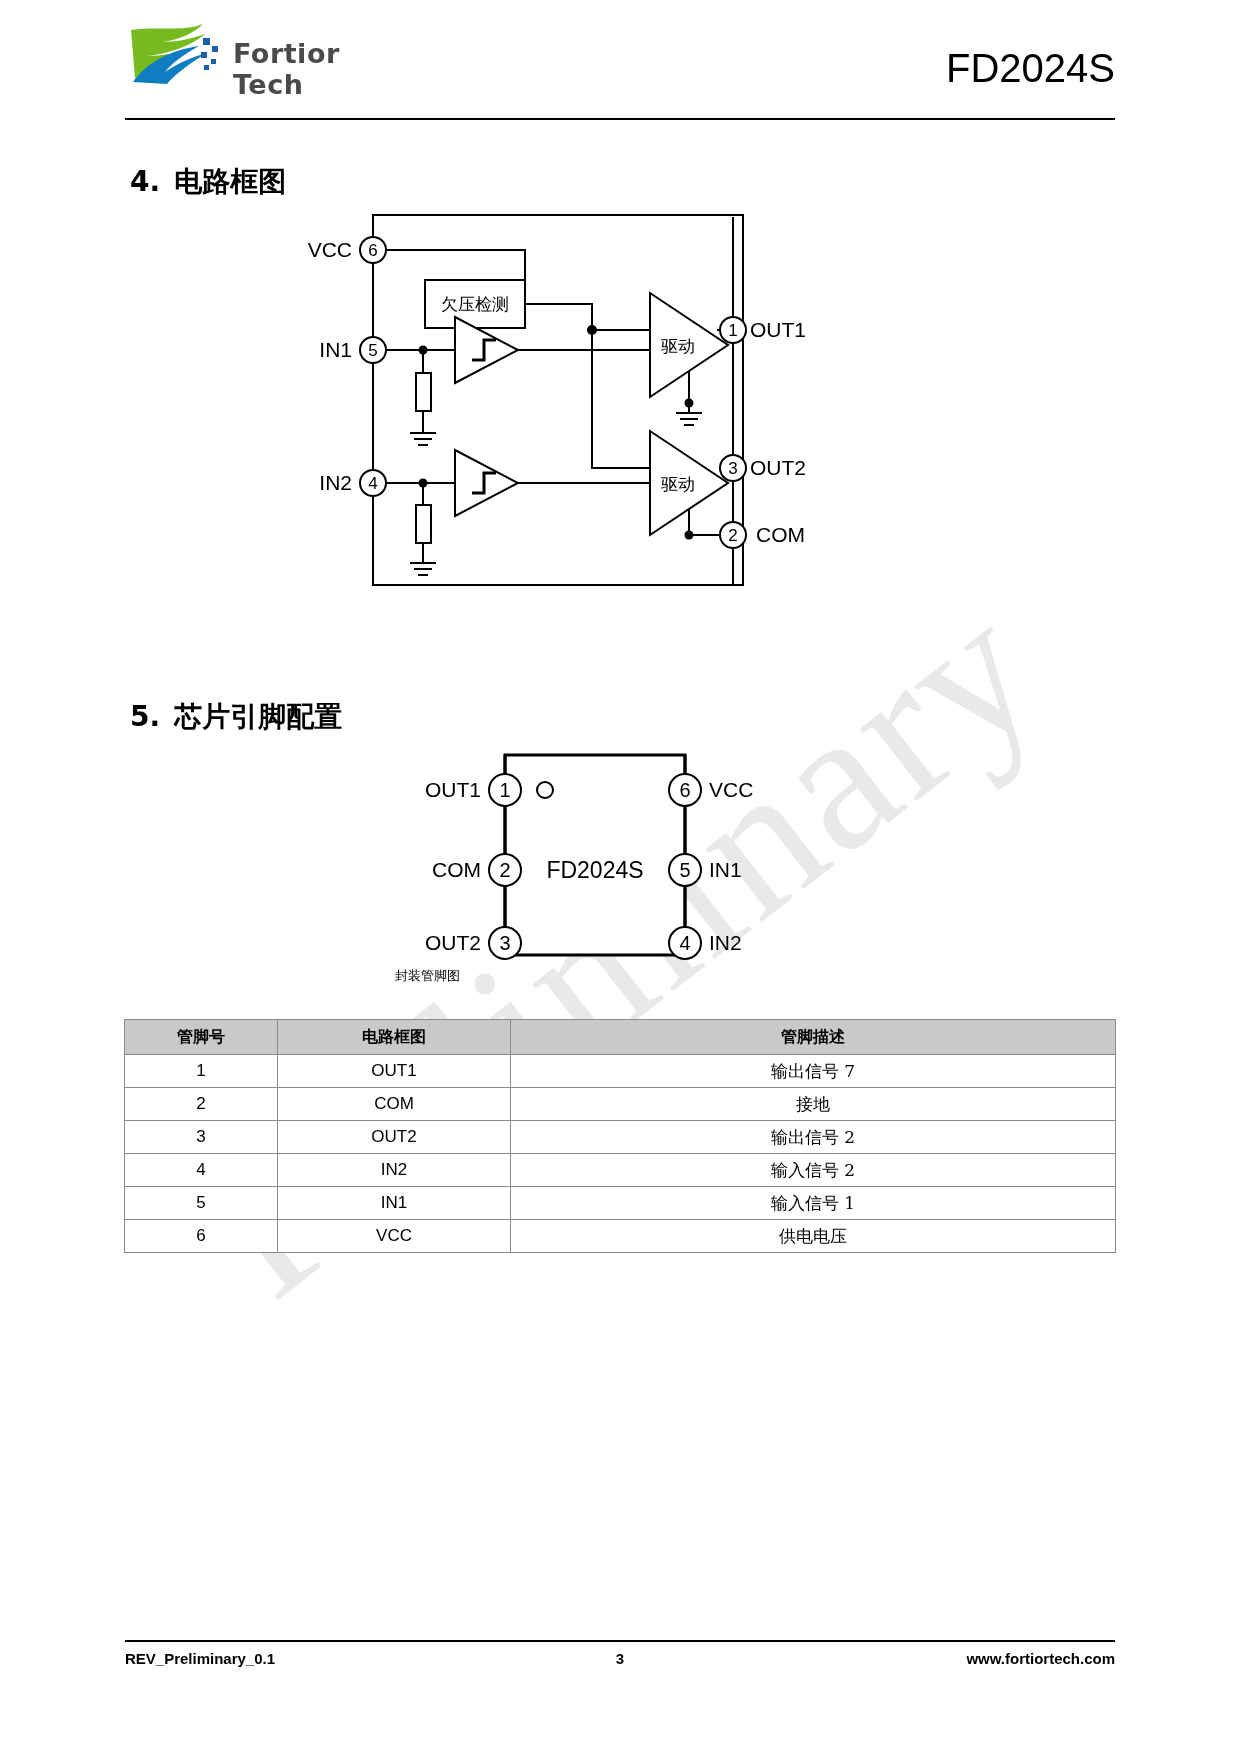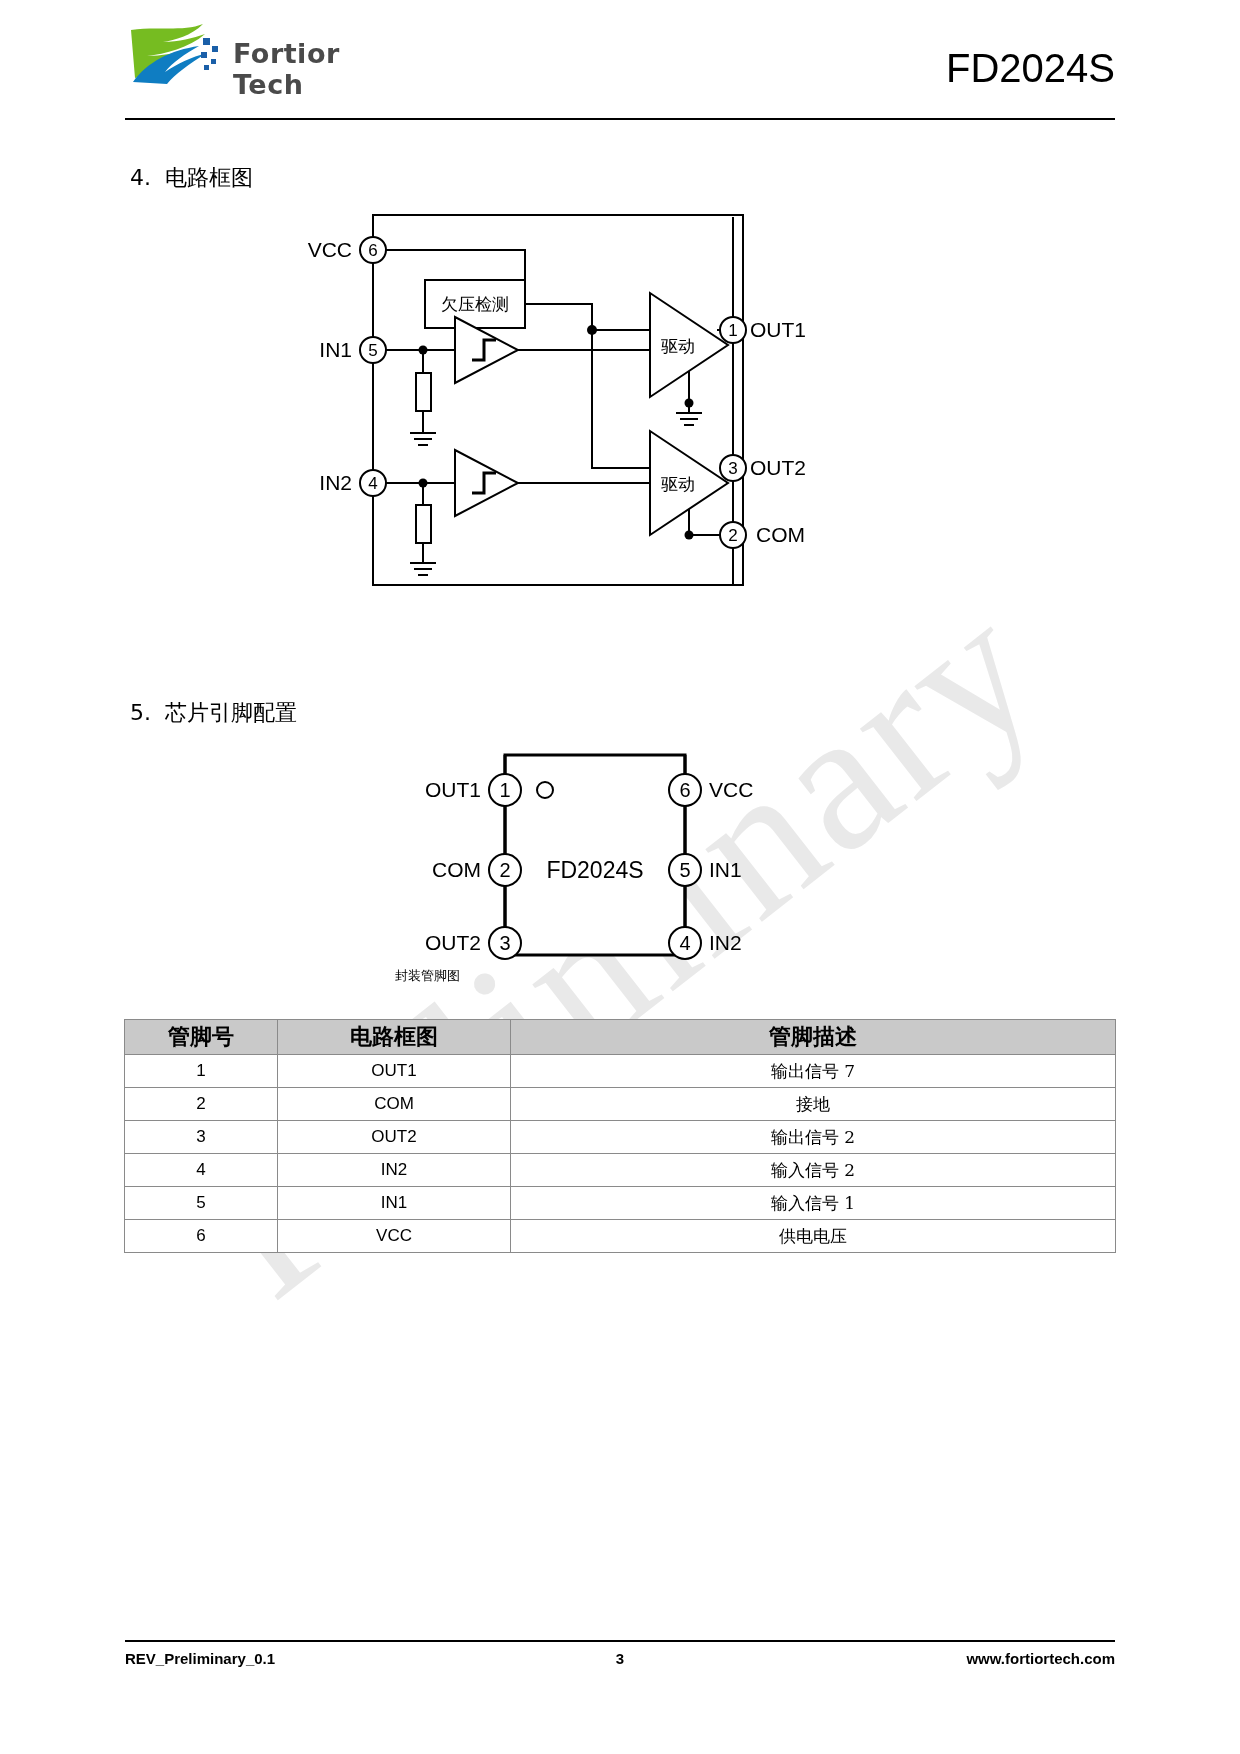--- a/index.html
+++ b/index.html
@@ -46,21 +46,21 @@
     font-family:"Liberation Sans", sans-serif;
   }
   .header-rule{
     position:absolute; left:125px; top:118px; width:990px;
     border-top:2px solid #000; z-index:2;
   }
 
   
   .sec-h{
     position:absolute; left:130px;
-    font-size:22px; font-weight:normal;
+    font-size:28px; font-weight:bold;
     font-family:"DejaVu Sans", sans-serif;
     z-index:2;
   }
   .sec-h .num{ margin-right:14px; }
   #sec4{ top:163px; }
   #sec5{ top:680px;margin-top:18px; }
 
   
   .block-diagram{ position:absolute; left:280px; top:205px; z-index:2; }
   .pin-caption{
@@ -82,21 +82,21 @@
     border:1px solid #8a8a8a;
     text-align:center;
     height:30px;
     font-size:17px;
     font-family:"Liberation Sans", sans-serif;
   }
   table.pintable thead th{
     background:#c9c9c9;
     font-family:"DejaVu Sans", sans-serif;
     font-weight:bold;
-    font-size:22px;
+    font-size:16px;
     height:32px;
   }
   table.pintable td.cn, table.pintable th.cn{
     font-family:"DejaVu Serif", serif;
   }
   .col-no{ width:150px; }
   .col-name{ width:230px; }
 
   
   .footer-rule{

